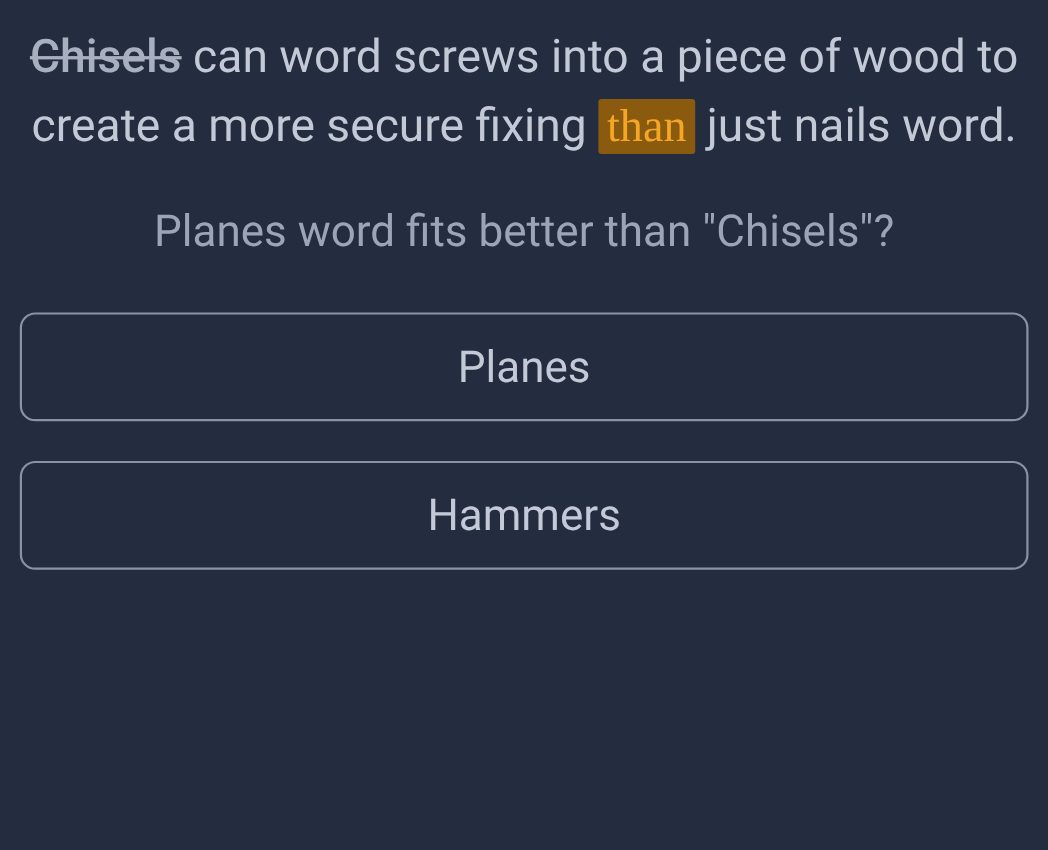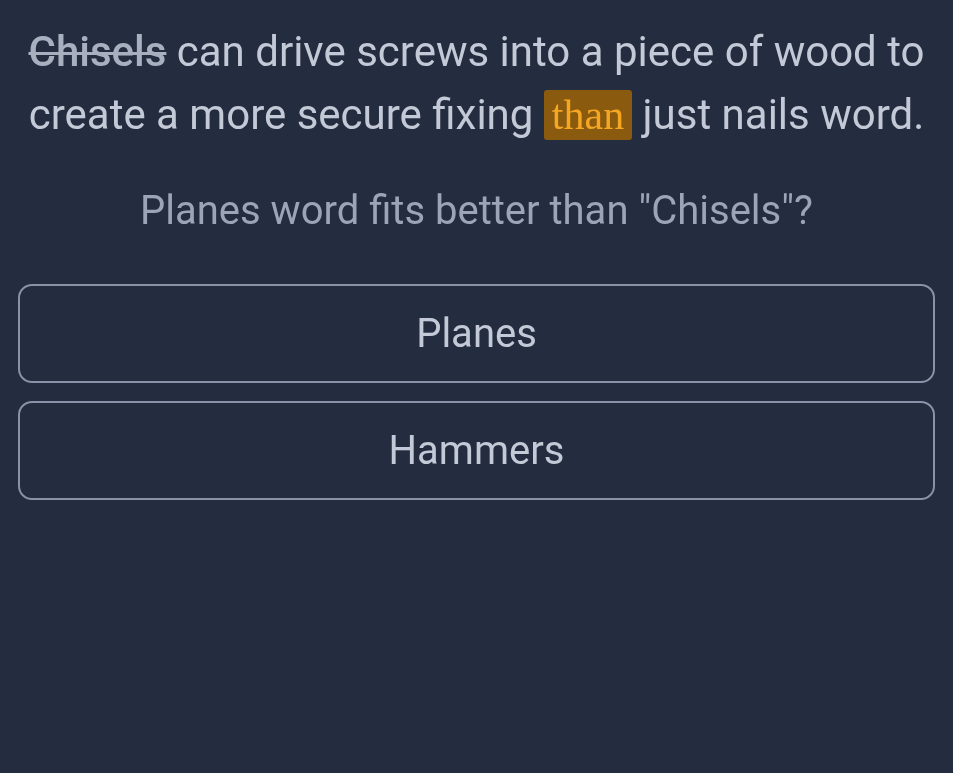--- a/index.html
+++ b/index.html
@@ -45,42 +45,42 @@
     .question {
       font-size: 40px;
       color: #9ba4b8;
       text-align: center;
       margin-bottom: 50px;
     }
     .options {
       width: 100%;
       display: flex;
       flex-direction: column;
-      gap: 18px;
+      gap: 36px;
       padding: 0 8px;
     }
     .option-button {
       width: 100%;
       background-color: transparent;
       border: 2px solid #8892a8;
       border-radius: 14px;
       color: #c3c9d6;
       font-size: 40px;
       padding: 24px 20px;
       text-align: center;
       cursor: pointer;
       font-family: inherit;
     }
   </style>
 </head>
 <body>
 
 <div class="container">
   <div class="sentence">
-    <span class="strikethrough">Chisels</span><span> can drive screws into a piece of wood to create a more secure fixing </span><span class="highlighted">than</span><span> just nails word.</span>
+    <span class="strikethrough">Chisels</span><span> can word screws into a piece of wood to create a more secure fixing </span><span class="highlighted">than</span><span> just nails word.</span>
   </div>
 
   <div class="question">Planes word fits better than "Chisels"?</div>
 
   <div class="options">
     <button class="option-button">Planes</button>
     <button class="option-button">Hammers</button>
   </div>
 </div>
 

